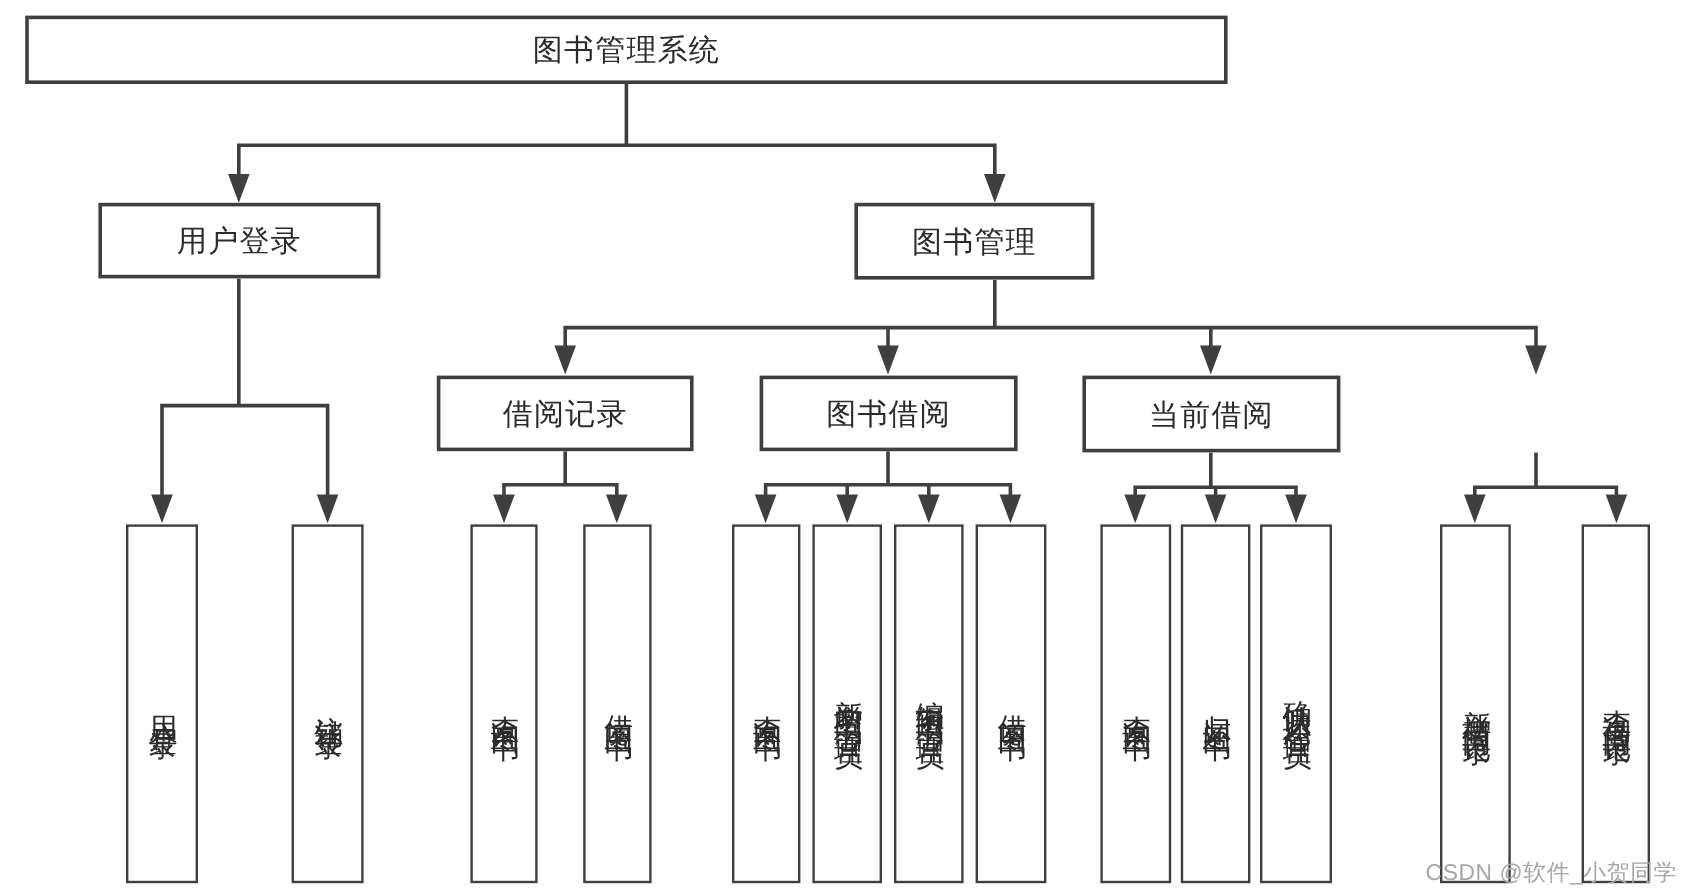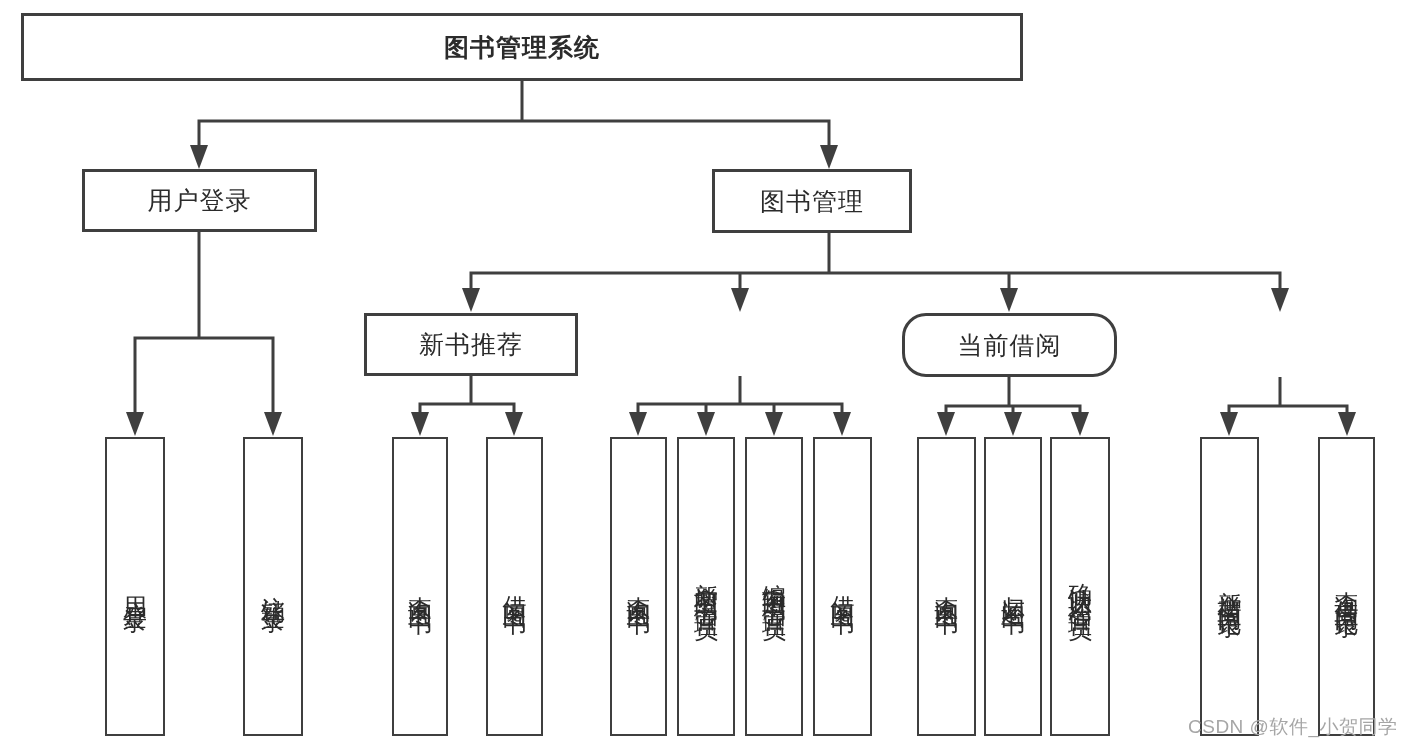--- a/index.html
+++ b/index.html
@@ -35,28 +35,28 @@
   }
   .leaf{
     writing-mode:vertical-rl;
     text-orientation:mixed;
     font-size:24px;
     letter-spacing:5px;
     line-height:1;
     border-width:2.5px;
   }
   
-  .n-root{left:21px;top:13px;width:1002px;height:68px;font-weight:bold;}
+  .n-root{left:21px;top:13px;width:1002px;height:57px;}
   
   .n-user-login{left:82px;top:169px;width:235px;height:63px;}
   .n-book-mgmt{left:712px;top:169px;width:200px;height:64px;}
   
   .n-new-book{left:364px;top:313px;width:214px;height:63px;}
   .n-book-borrow{left:633px;top:313px;width:215px;height:63px;}
-  .n-cur-borrow{left:902px;top:313px;width:215px;height:64px;border-radius:24px;}
+  .n-cur-borrow{left:902px;top:313px;width:215px;height:64px;}
   .n-borrow-rec{left:1173px;top:313px;width:214px;height:64px;}
   
   .lf{top:437px;height:299px;}
   .l1{left:105px;width:60px;}
   .l2{left:243px;width:60px;}
   .l3{left:392px;width:56px;}
   .l4{left:486px;width:57px;}
   .l5{left:610px;width:57px;}
   .l6{left:677px;width:58px;}
   .l7{left:745px;width:58px;}
@@ -128,21 +128,22 @@
       <polygon points="1220,412 1238,412 1229,436"></polygon>
       <polygon points="1338,412 1356,412 1347,436"></polygon>
     </g>
   </svg>
 
   <div class="node n-root">图书管理系统</div>
 
   <div class="node n-user-login">用户登录</div>
   <div class="node n-book-mgmt">图书管理</div>
 
-  <div class="node n-new-book">新书推荐</div>
+  <div class="node n-new-book">借阅记录</div>
+  <div class="node n-book-borrow">图书借阅</div>
   <div class="node n-cur-borrow">当前借阅</div>
 
   <div class="node leaf lf l1">用户登录</div>
   <div class="node leaf lf l2">注销登录</div>
 
   <div class="node leaf lf l3">查询图书</div>
   <div class="node leaf lf l4">借阅图书</div>
 
   <div class="node leaf lf l5">查询图书</div>
   <div class="node leaf lf l6">新增图书（管理员）</div>

